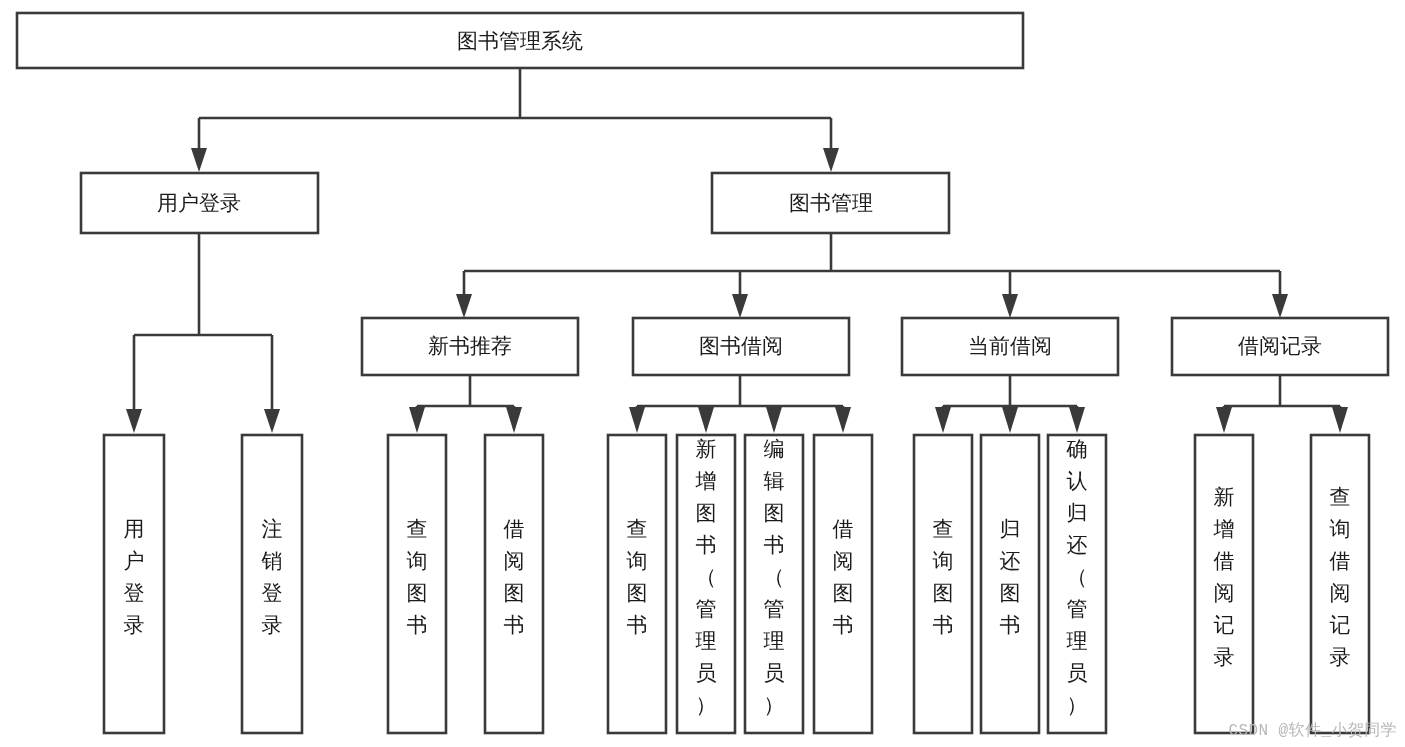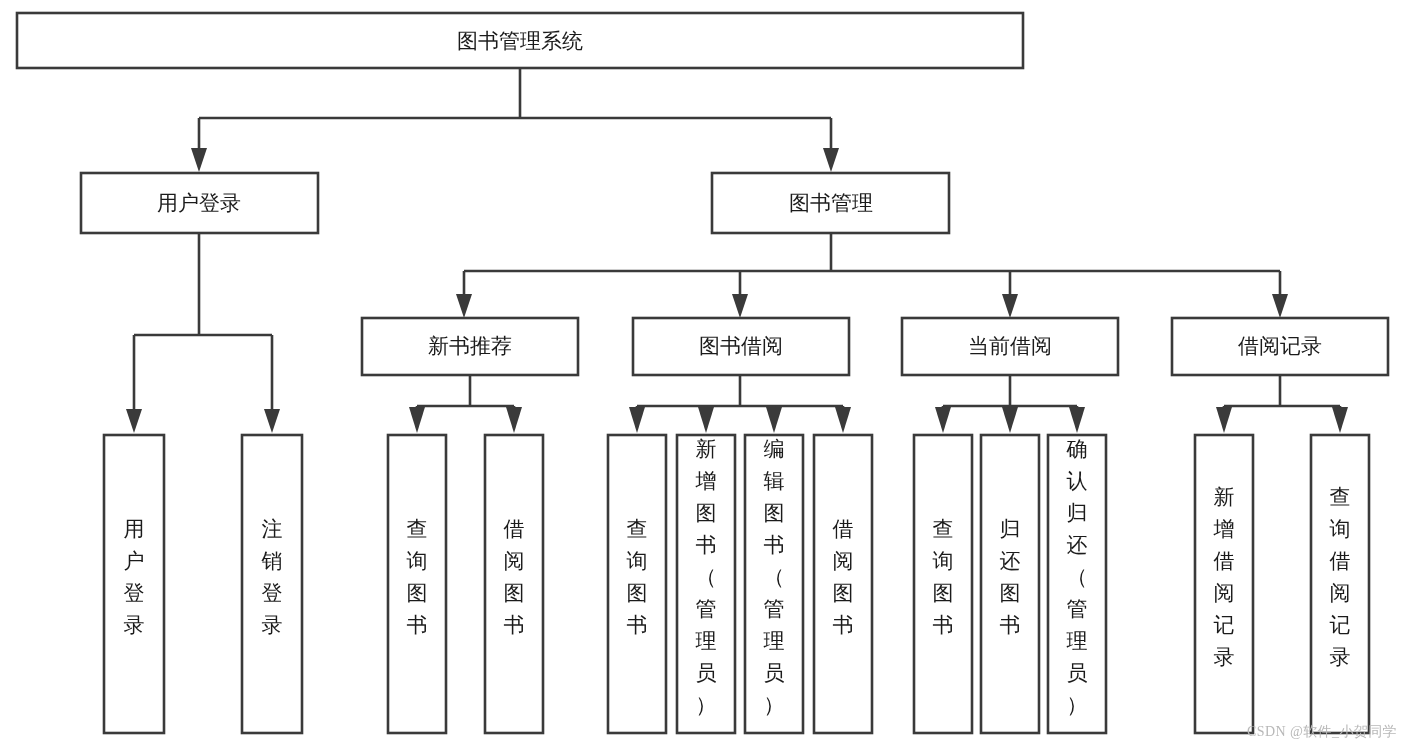--- a/index.html
+++ b/index.html
@@ -52,22 +52,22 @@
   .node-label-vertical {
     fill: #1b1b1b;
     font-family: "DejaVu Sans", "Liberation Sans", sans-serif;
     font-size: 21px;
     text-anchor: middle;
   }
   .watermark {
     position: absolute;
     right: 8px;
     bottom: 6px;
-    font-family: Liberation Serif, serif;
-    font-size: 14px;
+    font-family: Liberation Mono, monospace;
+    font-size: 16px;
     color: #b8b8b8;
     white-space: nowrap;
     letter-spacing: 0.4px;
     text-align: right;
   }
 </style>
 </head>
 <body>
 
 <div id="diagram-root">

